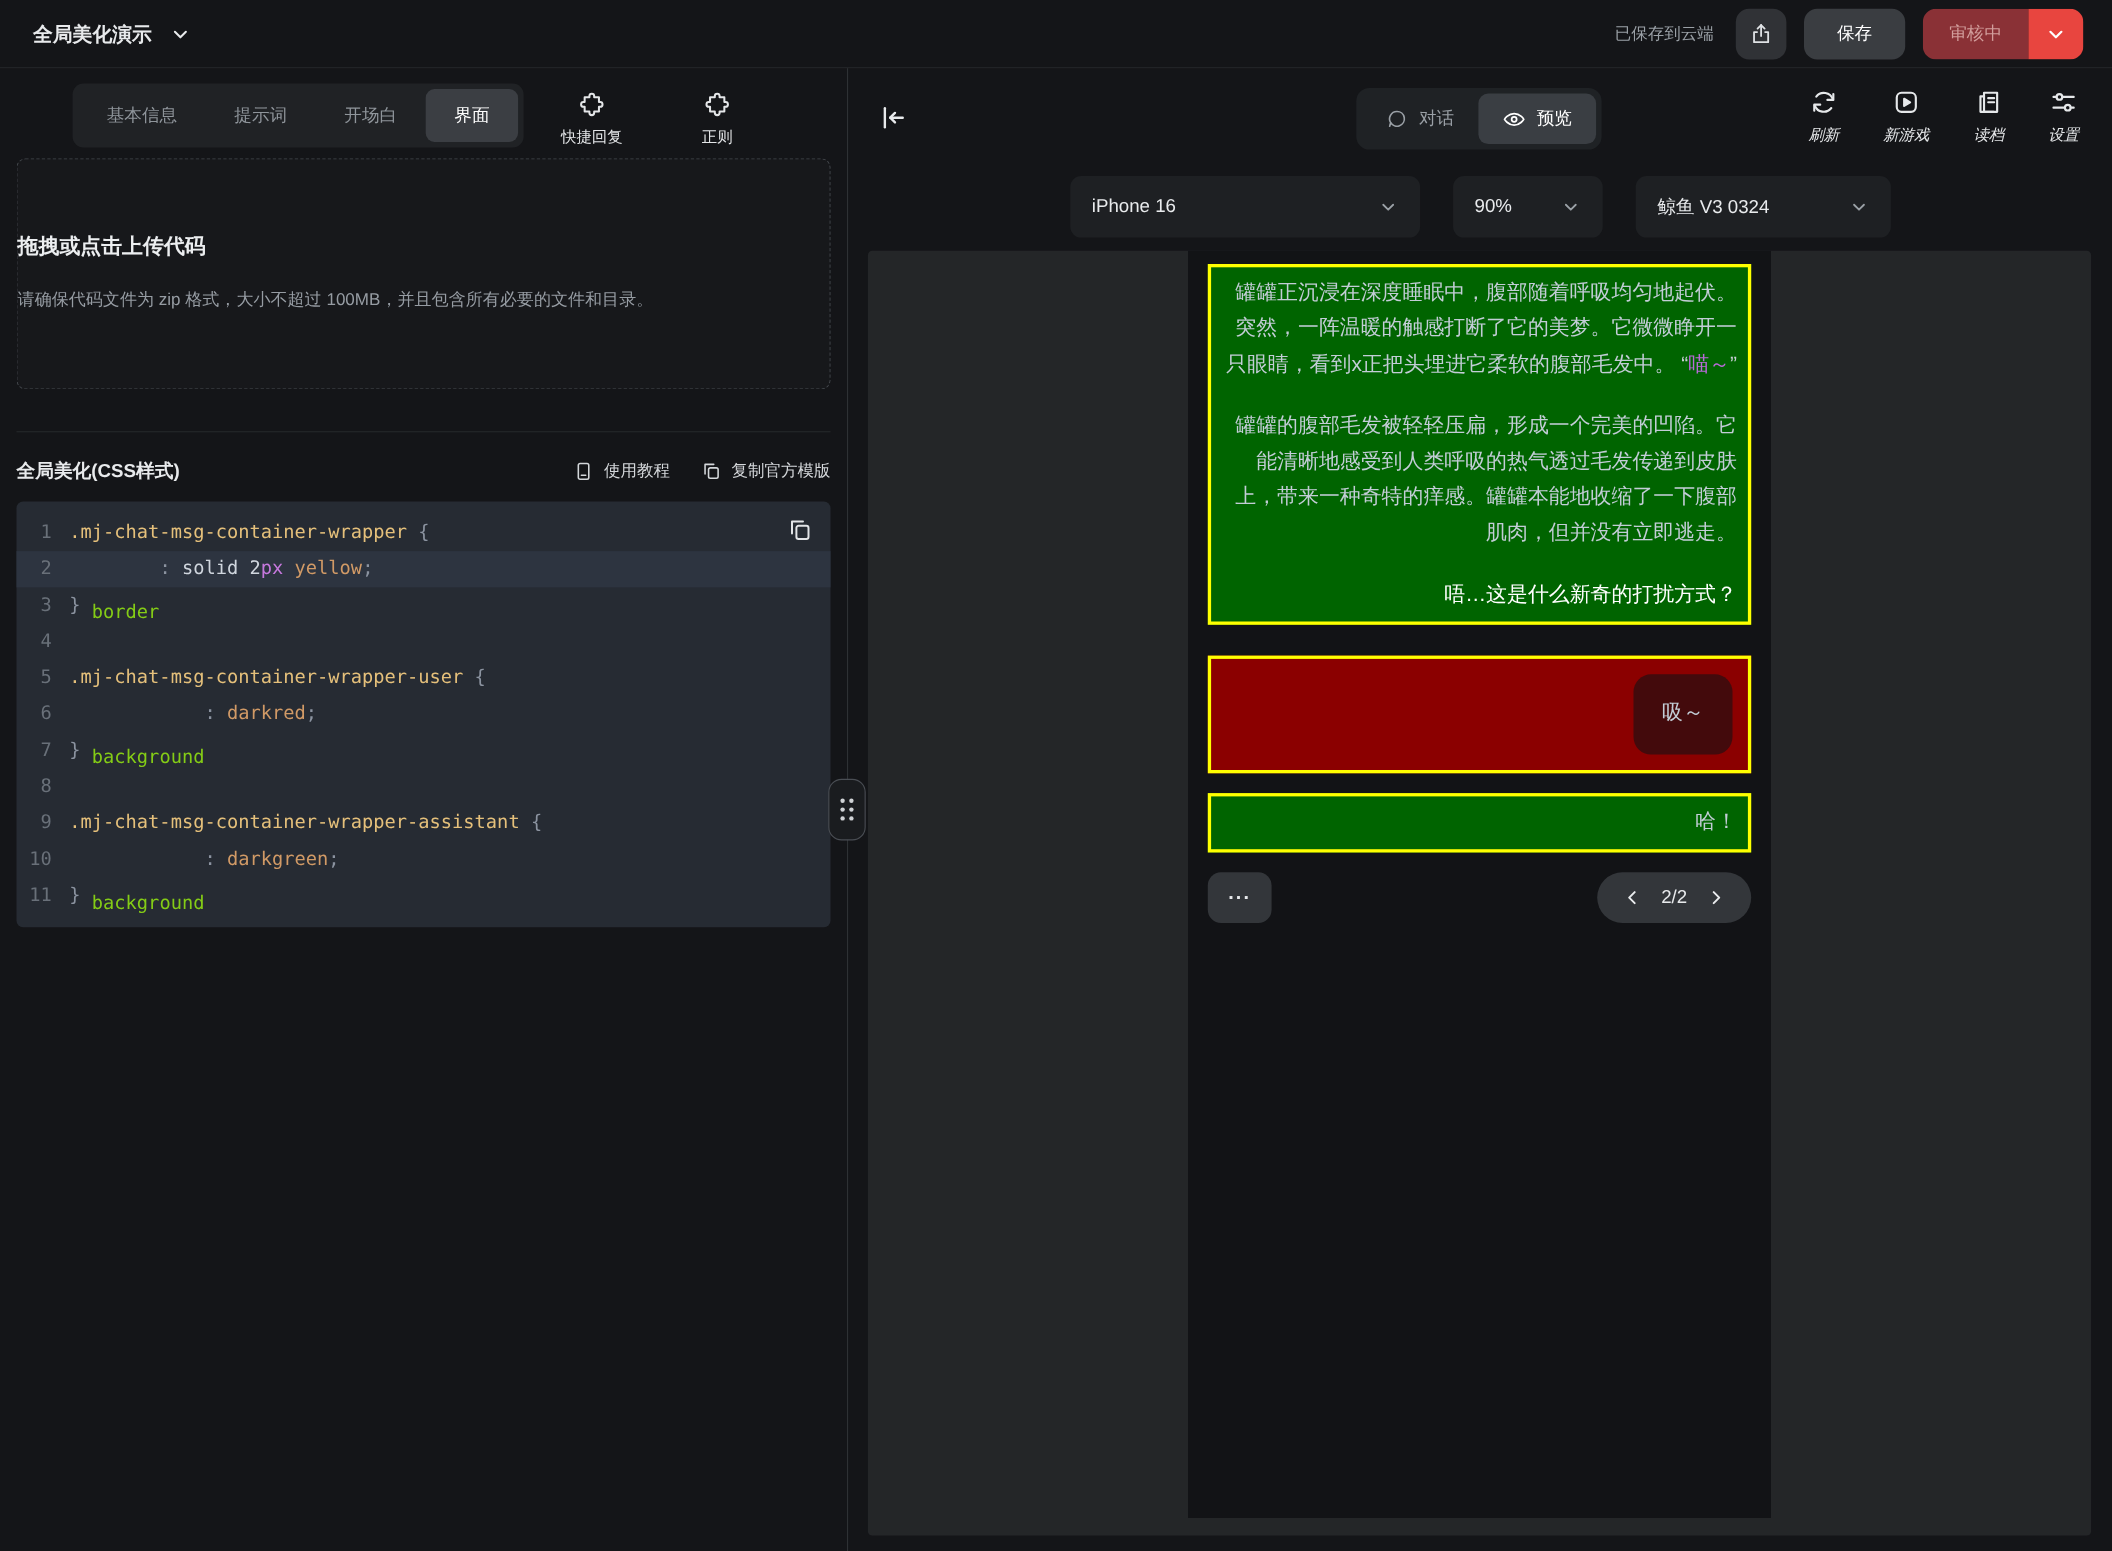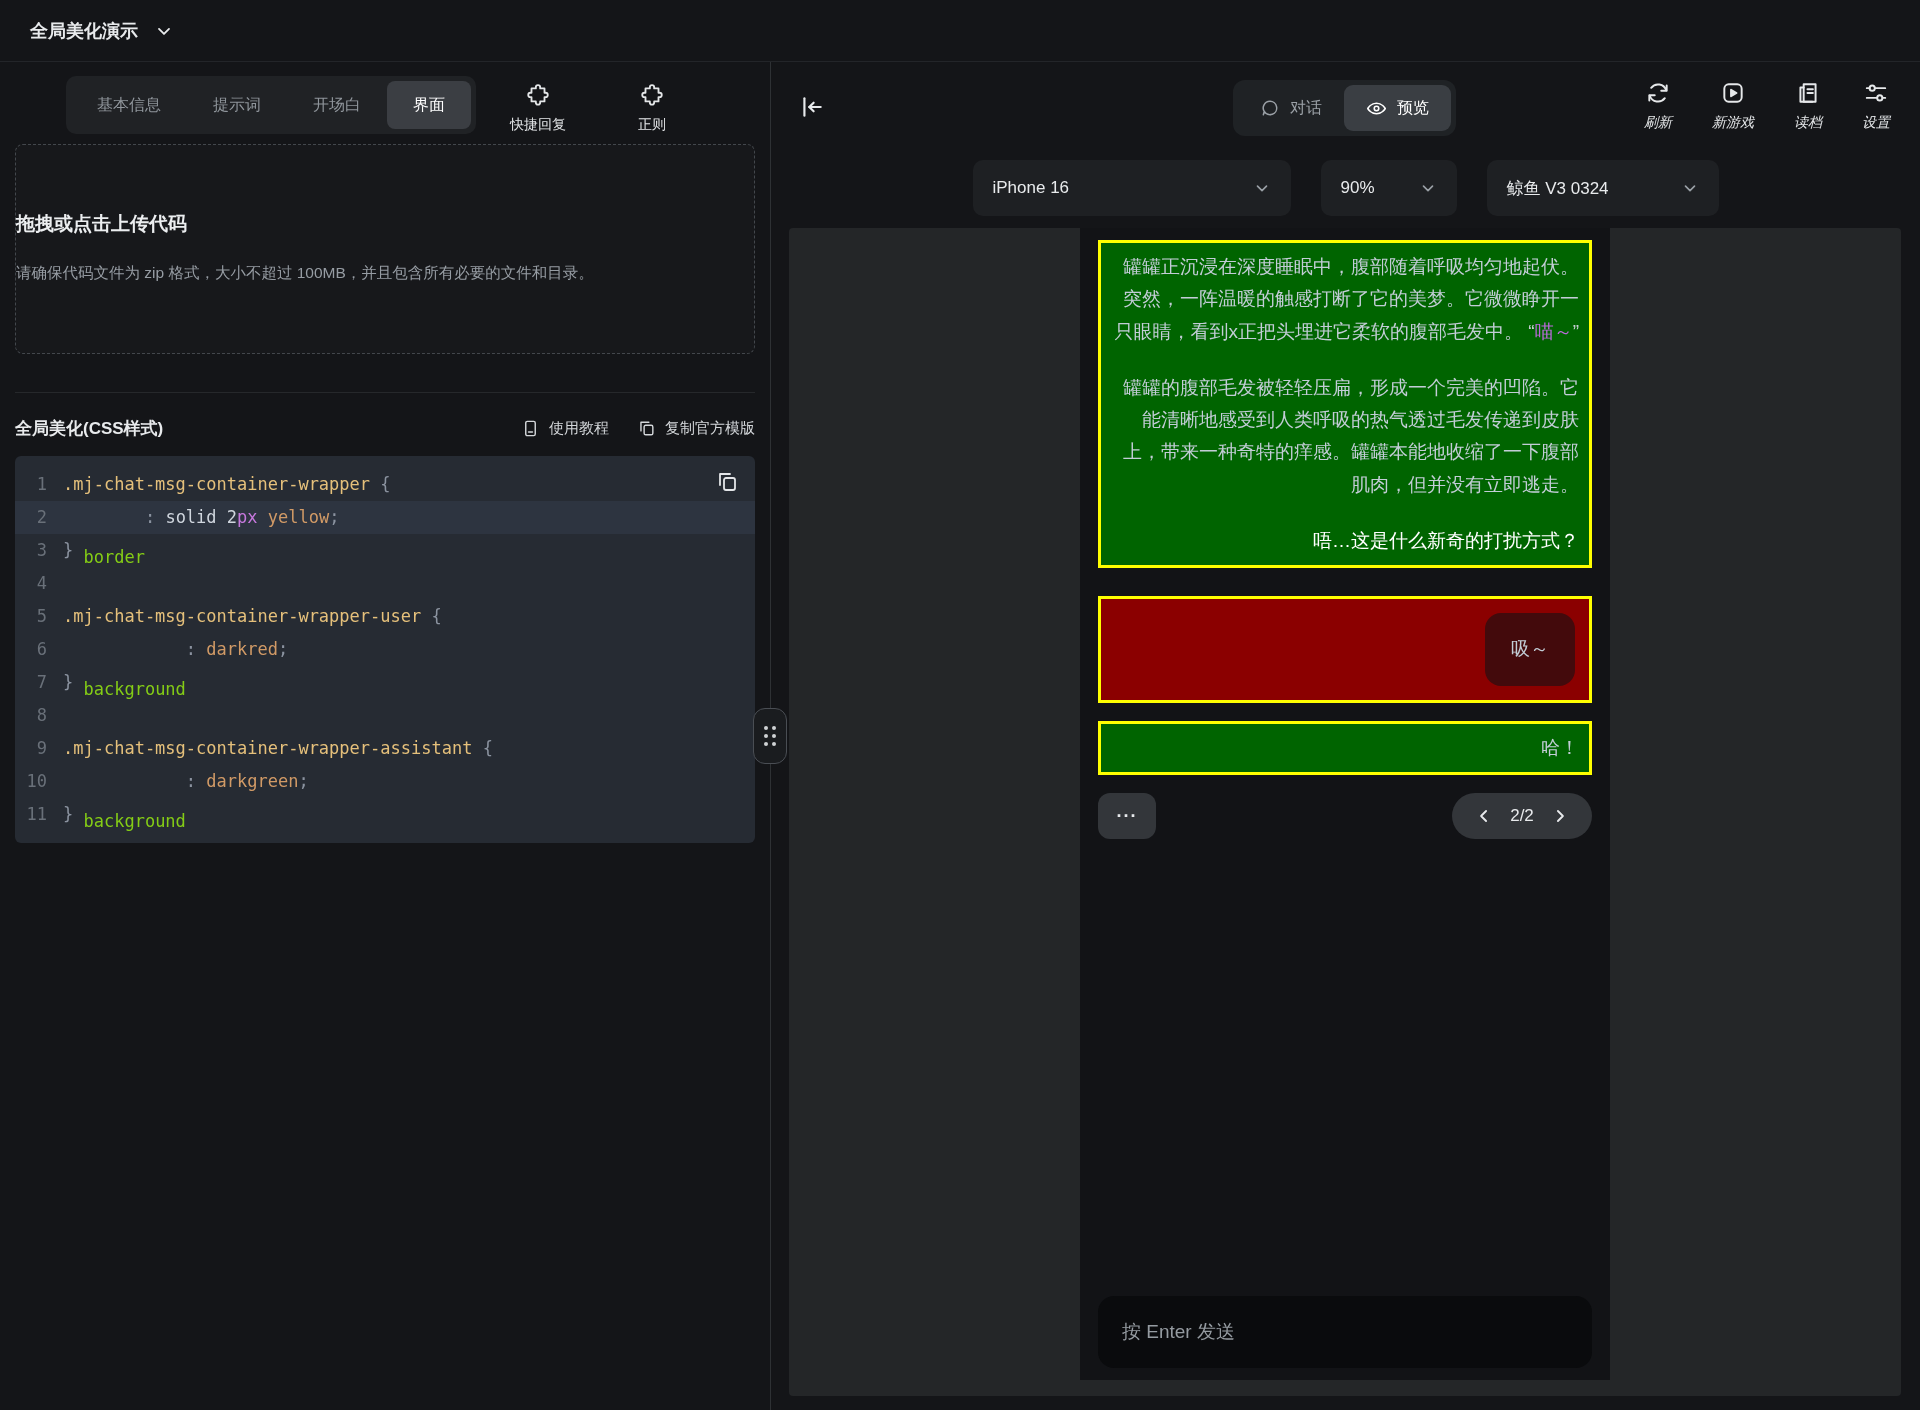--- a/index.html
+++ b/index.html
@@ -125,20 +125,47 @@
 <body>
 
 <header class="topbar">
   <div class="doc-title">
     <span>全局美化演示</span>
     <span>
       <svg width="20" height="20" viewBox="0 0 24 24" fill="none" stroke="#e8eaec" stroke-width="2.2" stroke-linecap="round" stroke-linejoin="round">
           <path d="M6 9.5l6 6 6-6"></path>
         </svg>
     </span>
+  </div>
+  <div class="topbar-right">
+    <span class="saved-status">已保存到云端</span>
+    <div class="icon-btn">
+      <span>
+        <svg width="22" height="22" viewBox="0 0 24 24" fill="none" stroke="#dfe2e5" stroke-width="1.8" stroke-linecap="round" stroke-linejoin="round">
+            <path d="M8.5 6.5L12 3l3.5 3.5"></path>
+            <path d="M12 3v11"></path>
+            <path d="M8 10H5v10h14V10h-3"></path>
+          </svg>
+      </span>
+    </div>
+    <div class="btn-save">
+      <span>保存</span>
+    </div>
+    <div class="btn-review">
+      <div class="review-main">
+        <span>审核中</span>
+      </div>
+      <div class="review-caret">
+        <span>
+          <svg width="20" height="20" viewBox="0 0 24 24" fill="none" stroke="#ffffff" stroke-width="2.4" stroke-linecap="round" stroke-linejoin="round">
+              <path d="M6 9.5l6 6 6-6"></path>
+            </svg>
+        </span>
+      </div>
+    </div>
   </div>
 </header>
 
 <div class="body-row">
 
   <aside class="left-panel">
 
     <div class="tabs-row">
       <div class="tab-strip">
           <div class="tab">基本信息</div>
@@ -364,19 +391,16 @@
             </span>
             <span class="pg-text">2/2</span>
             <span class="pg-btn">
               <svg width="20" height="20" viewBox="0 0 24 24" fill="none" stroke="#e8eaec" stroke-width="2.2" stroke-linecap="round" stroke-linejoin="round">
                   <path d="M9.5 6l6 6-6 6"></path>
                 </svg>
             </span>
           </div>
         </div>
 
-        <div class="composer">
-          <span>按 Enter 发送</span>
-        </div>
       </div>
     </div>
   </main>
 </div>
 
 </body></html>

